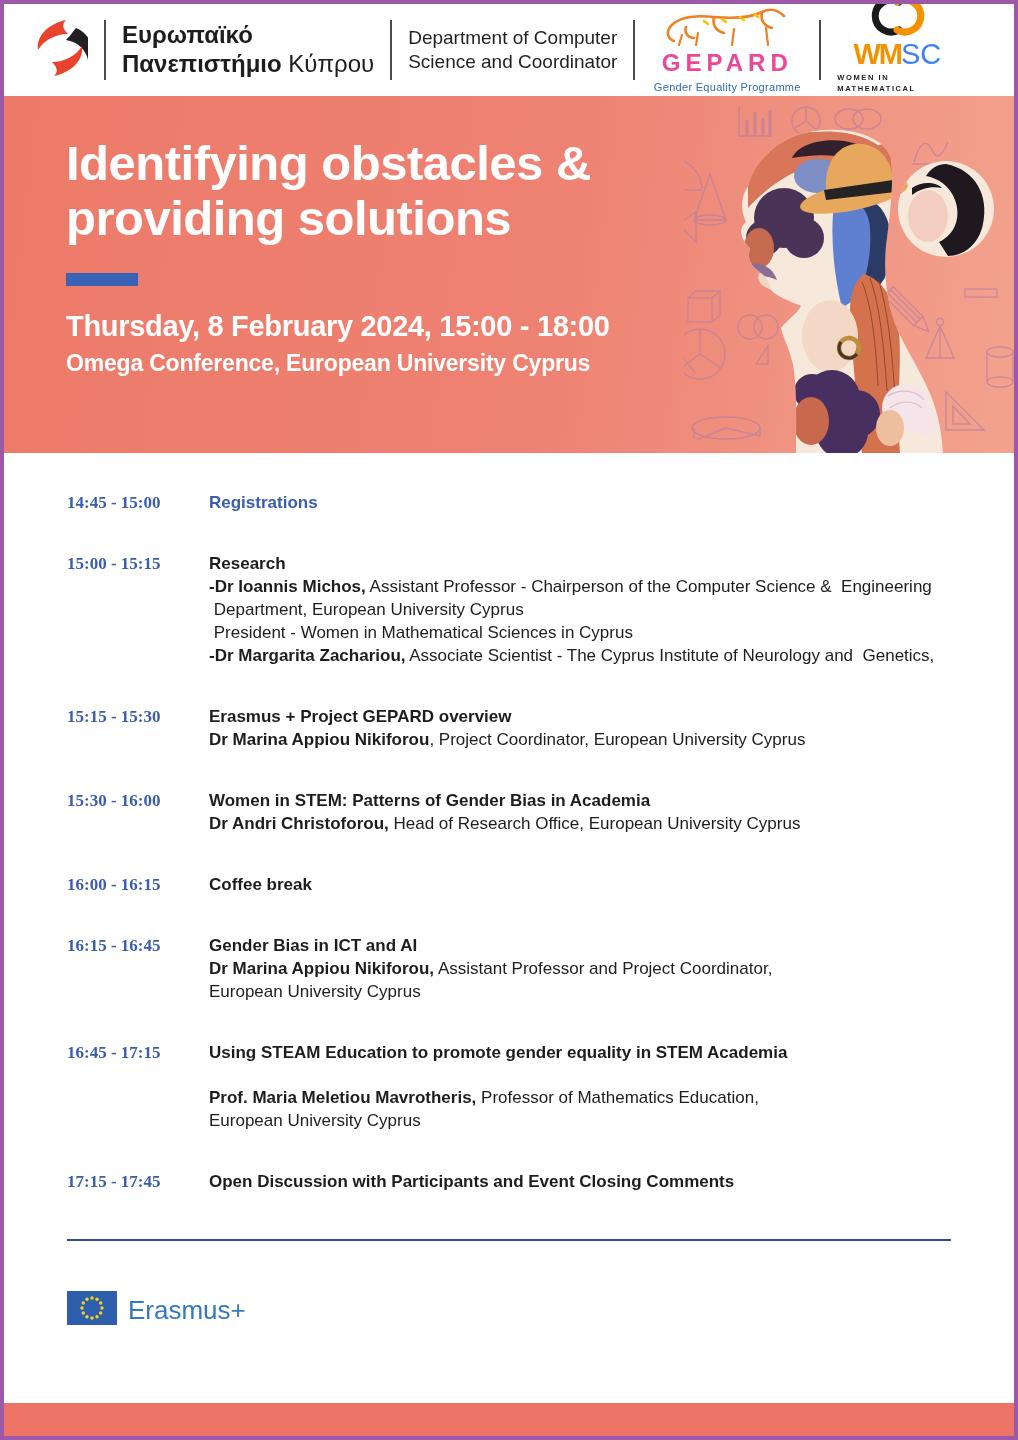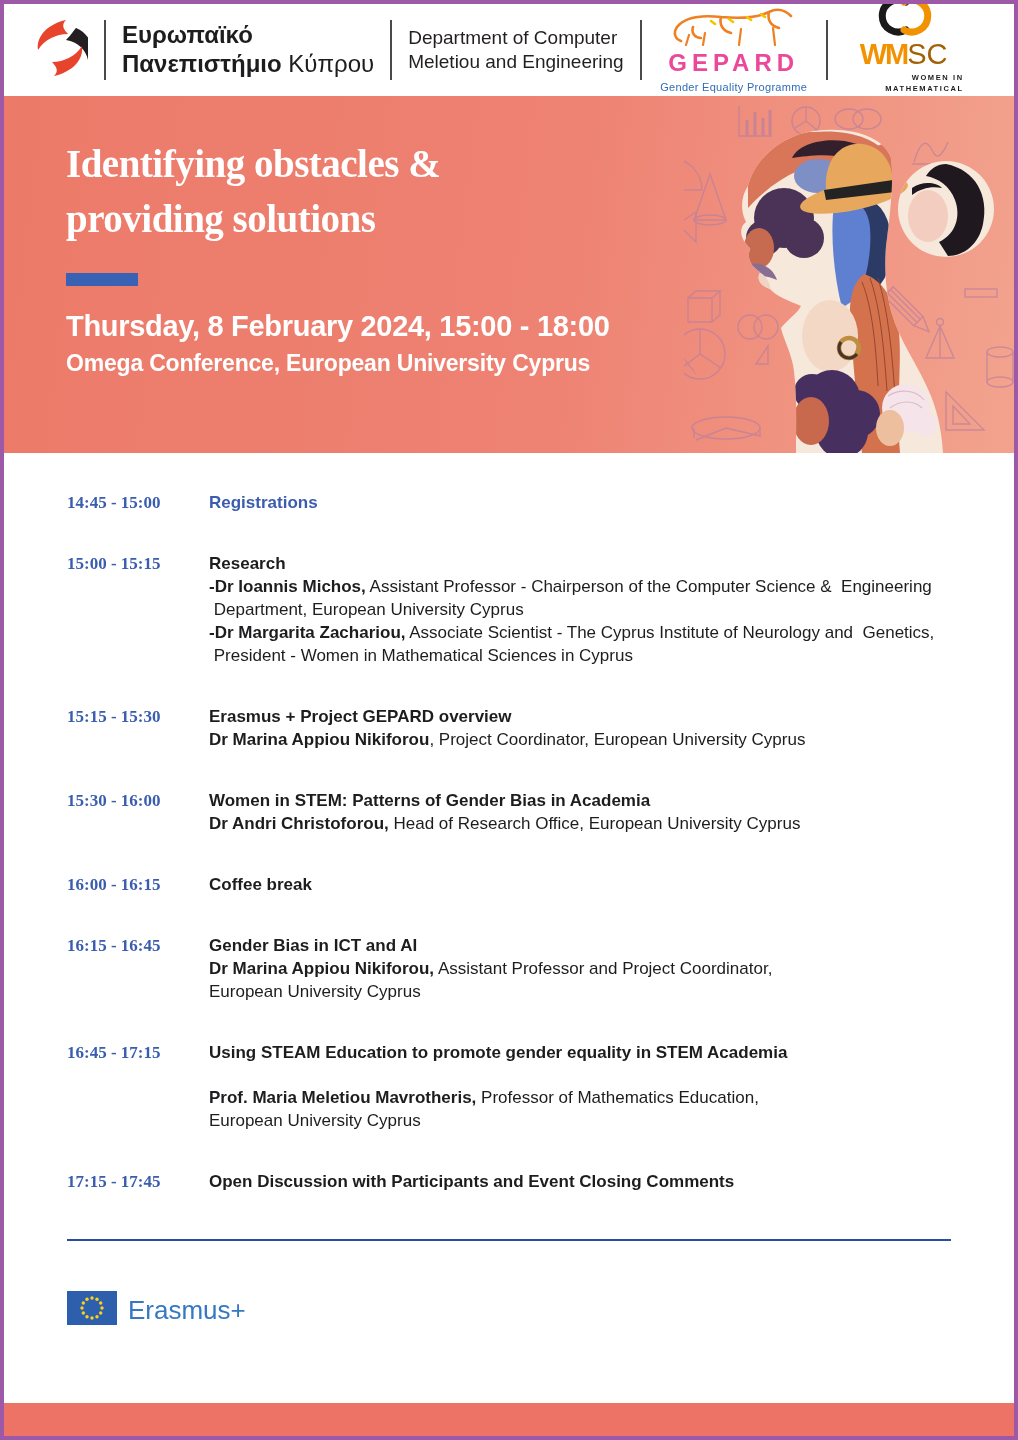--- a/index.html
+++ b/index.html
@@ -14,27 +14,27 @@
   .euc-mark{flex:none;}
   .euc-text{font-size:24px;line-height:1.2;font-weight:bold;white-space:nowrap;}
   .euc-text .light{font-weight:normal;}
   .dept{font-size:19px;line-height:1.28;color:#231f20;white-space:nowrap;}
   .gepard{display:flex;flex-direction:column;align-items:center;width:152px;flex:none;}
   .gepard-word{font-size:24px;font-weight:bold;color:#ec4899;letter-spacing:5px;margin-top:-2px;}
   .gepard-tag{font-size:11px;color:#2f6db8;margin-top:4px;letter-spacing:.3px;text-align:center;}
   .wmsc{display:flex;flex-direction:column;align-items:center;width:120px;flex:none;}
   .wmsc-word{font-size:29px;line-height:1;margin-top:-2px;}
   .wmsc-word .wm{color:#f39200;font-weight:bold;letter-spacing:-2px;}
-  .wmsc-word .sc{color:#a16207;letter-spacing:0;}
-  .wmsc-cap{font-size:7.5px;font-weight:bold;letter-spacing:1.6px;color:#1d1d1d;line-height:1.5;text-align:right;margin-top:3px;}
+  .wmsc-word .sc{color:#3b82f6;letter-spacing:0;}
+  .wmsc-cap{font-size:7.5px;font-weight:bold;letter-spacing:1.6px;color:#1d1d1d;line-height:1.5;text-align:left;margin-top:3px;}
   
   .banner{position:relative;height:357px;background:linear-gradient(97deg,#ec7a69 0%,#ee8273 55%,#f2a38e 100%);overflow:hidden;}
   .banner-inner{position:relative;z-index:2;padding:40px 0 0 62px;}
   .b-title-blue{color:#3a62b4;font-size:33px;font-weight:bold;letter-spacing:-.5px;margin:0 0 16px 0;}
-  .b-title-white{color:#ffffff;font-size:39px;font-weight:bold;letter-spacing:-.5px;line-height:55px;margin:0;font-family:Liberation Serif, serif;}
+  .b-title-white{color:#ffffff;font-size:49px;font-weight:bold;letter-spacing:-.5px;line-height:55px;margin:0;}
   .b-bar{width:72px;height:13px;background:#3a62b4;margin-top:27px;}
   .b-date{color:#ffffff;font-size:29px;font-weight:bold;margin-top:24px;letter-spacing:-.3px;}
   .b-venue{color:#ffffff;font-size:23px;font-weight:bold;margin-top:7px;letter-spacing:-.2px;}
   .illu{position:absolute;top:0;right:0;z-index:1;}
   
   .schedule{padding:38px 60px 0 63px;font-size:17px;line-height:23px;}
   .s-row{display:flex;margin-bottom:38px;}
   .s-time{width:142px;flex:none;color:#3a5dae;font-weight:bold;font-family:Liberation Serif, serif;}
   .s-desc{flex:1;}
   .s-title{font-weight:bold;color:#1d1d1f;white-space:pre-wrap;}
@@ -62,21 +62,21 @@
       </svg>
     </span>
     <span class="hsep"></span>
     <div class="euc-text">
       <div>Ευρωπαϊκό</div>
       <div><span>Πανεπιστήμιο</span> <span class="light">Κύπρου</span></div>
     </div>
     <span class="hsep"></span>
     <div class="dept">
       <div>Department of Computer</div>
-      <div>Meletiou and Engineering</div>
+      <div>Science and Coordinator</div>
     </div>
     <span class="hsep"></span>
     <div class="gepard">
       <span>
         <svg width="130" height="40" viewBox="0 0 130 40">
           <g fill="none" stroke-linecap="round">
             <path d="M8 20 C4 26 6 32 12 34 M8 20 C16 10 34 8 52 10 C74 12 90 10 100 5 C108 1 116 3 122 9 M100 5 C98 13 102 19 110 21 M52 10 C50 18 54 24 62 26 M24 20 C22 26 26 31 32 31" stroke="#ef8023" stroke-width="2.6"></path>
             <path d="M20 28 L17 38 M36 26 L34 38 M72 22 L70 38 M104 21 L106 38" stroke="#ef8023" stroke-width="2.2"></path>
             <path d="M42 14 l4 3 M60 12 l4 3 M78 10 l4 3 M92 7 l4 3" stroke="#f5c400" stroke-width="2.6"></path>
           </g>
@@ -197,22 +197,22 @@
         <div class="s-desc">
           <div class="s-title accent">Registrations</div>
         </div>
       </div>
       <div class="s-row">
         <div class="s-time">15:00 - 15:15</div>
         <div class="s-desc">
           <div class="s-title">Research</div>
           <div class="s-line"><b>-Dr Ioannis Michos,</b> Assistant Professor - Chairperson of the Computer Science &amp;  Engineering</div>
           <div class="s-line"> Department, European University Cyprus</div>
+          <div class="s-line"> President - Women in Mathematical Sciences in Cyprus</div>
           <div class="s-line"><b>-Dr Margarita Zachariou,</b> Associate Scientist - The Cyprus Institute of Neurology and  Genetics,</div>
-          <div class="s-line"> President - Women in Mathematical Sciences in Cyprus</div>
         </div>
       </div>
       <div class="s-row">
         <div class="s-time">15:15 - 15:30</div>
         <div class="s-desc">
           <div class="s-title">Erasmus + Project GEPARD overview</div>
           <div class="s-line"><b>Dr Marina Appiou Nikiforou</b>, Project Coordinator, European University Cyprus</div>
         </div>
       </div>
       <div class="s-row">

